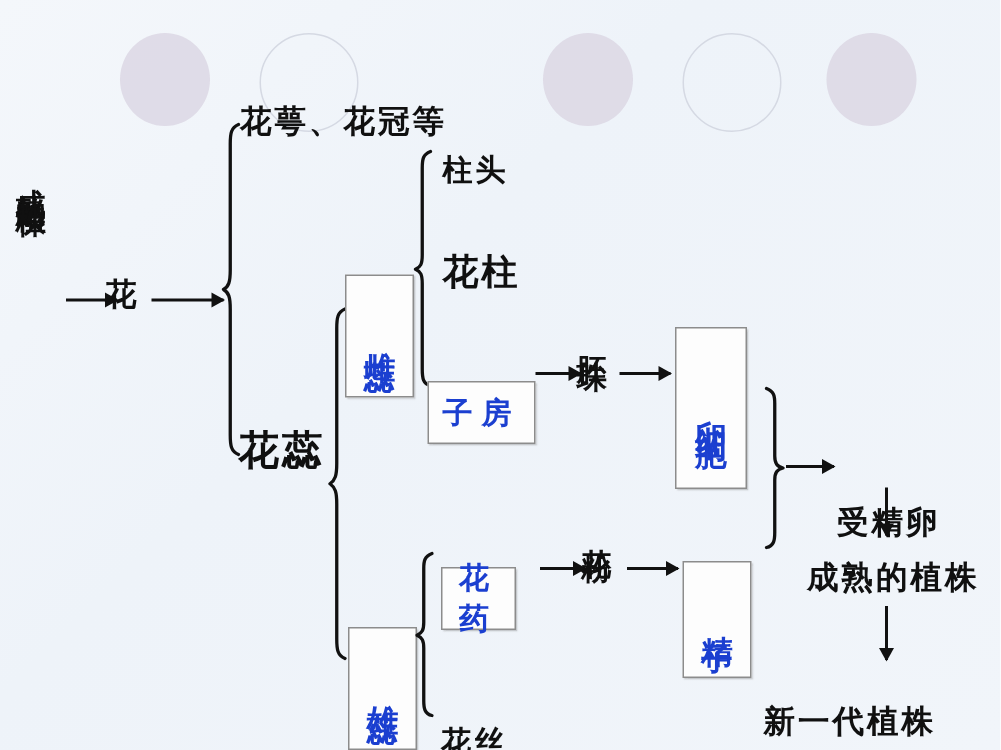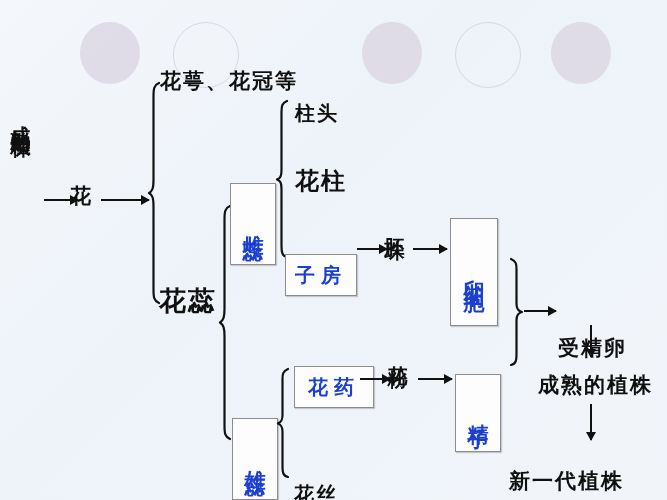--- a/index.html
+++ b/index.html
@@ -194,21 +194,21 @@
   <div class="boxnode vert" style="left:450px; top:192px; width:48px; height:108px; font-size:21px;">卵细胞</div>
 
   <div class="boxnode vert" style="left:232px; top:392px; width:46px; height:82px; font-size:21px;">雄蕊</div>
 
   <div class="brace" style="left:277px; top:368px; width:14px; height:110px;">
     <svg width="14" height="110" viewBox="0 0 14 110" preserveAspectRatio="none">
       <path d="M11,1 C6,3 5.5,6 5.5,11 L5.5,47 C5.5,52 4.5,54 1,55.5 C4.5,57 5.5,59 5.5,64 L5.5,99 C5.5,104 6,108 11,109"></path>
     </svg>
   </div>
 
-  <div class="boxnode horiz" style="left:294px; top:340px; width:80px; height:42px; font-size:20px;">花药</div>
+  <div class="boxnode horiz" style="left:294px; top:352px; width:50px; height:42px; font-size:20px;">花药</div>
 
   <div class="node" style="left:294px; top:484px; font-size:20px;">花丝</div>
 
   <div class="arrow-h" style="left:360px; top:373px; width:30px; height:12px;">
     <span class="shaft"></span>
       <span class="head"></span>
   </div>
 
   <div class="node vert" style="left:387px; top:350px; font-size:20px; height:52px;">花粉</div>
 

